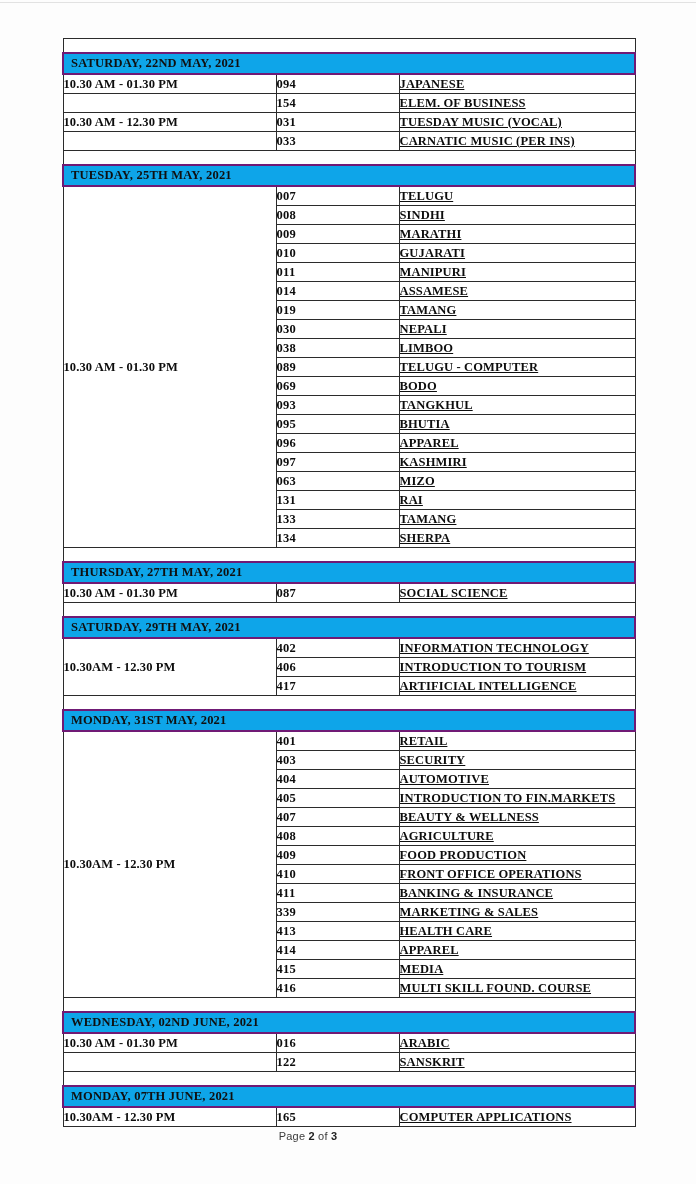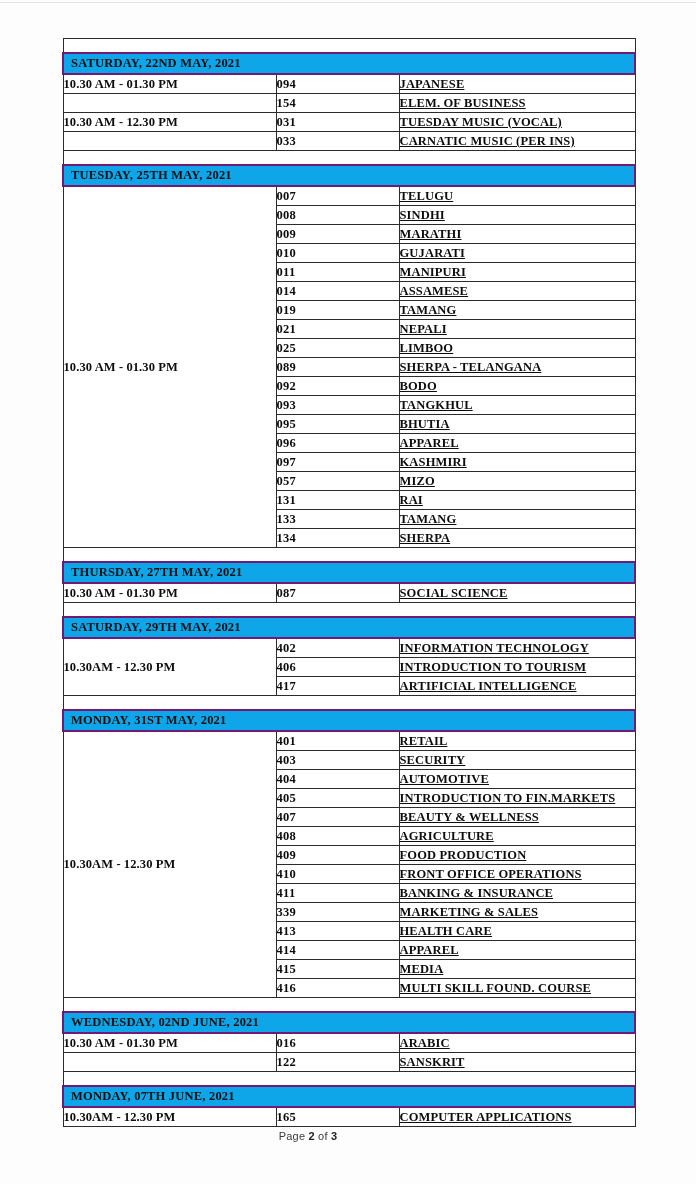--- a/index.html
+++ b/index.html
@@ -186,53 +186,53 @@
           </tr>
           <tr class="exam-row">
             <td class="code-cell">014</td>
             <td class="subj-cell">ASSAMESE</td>
           </tr>
           <tr class="exam-row">
             <td class="code-cell">019</td>
             <td class="subj-cell">TAMANG</td>
           </tr>
           <tr class="exam-row">
-            <td class="code-cell">021</td>
+            <td class="code-cell">030</td>
             <td class="subj-cell">NEPALI</td>
           </tr>
           <tr class="exam-row">
-            <td class="code-cell">025</td>
+            <td class="code-cell">038</td>
             <td class="subj-cell">LIMBOO</td>
           </tr>
           <tr class="exam-row">
             <td class="code-cell">089</td>
-            <td class="subj-cell">SHERPA - TELANGANA</td>
-          </tr>
-          <tr class="exam-row">
-            <td class="code-cell">092</td>
+            <td class="subj-cell">TELUGU - COMPUTER</td>
+          </tr>
+          <tr class="exam-row">
+            <td class="code-cell">069</td>
             <td class="subj-cell">BODO</td>
           </tr>
           <tr class="exam-row">
             <td class="code-cell">093</td>
             <td class="subj-cell">TANGKHUL</td>
           </tr>
           <tr class="exam-row">
             <td class="code-cell">095</td>
             <td class="subj-cell">BHUTIA</td>
           </tr>
           <tr class="exam-row">
             <td class="code-cell">096</td>
             <td class="subj-cell">APPAREL</td>
           </tr>
           <tr class="exam-row">
             <td class="code-cell">097</td>
             <td class="subj-cell">KASHMIRI</td>
           </tr>
           <tr class="exam-row">
-            <td class="code-cell">057</td>
+            <td class="code-cell">063</td>
             <td class="subj-cell">MIZO</td>
           </tr>
           <tr class="exam-row">
             <td class="code-cell">131</td>
             <td class="subj-cell">RAI</td>
           </tr>
           <tr class="exam-row">
             <td class="code-cell">133</td>
             <td class="subj-cell">TAMANG</td>
           </tr>

